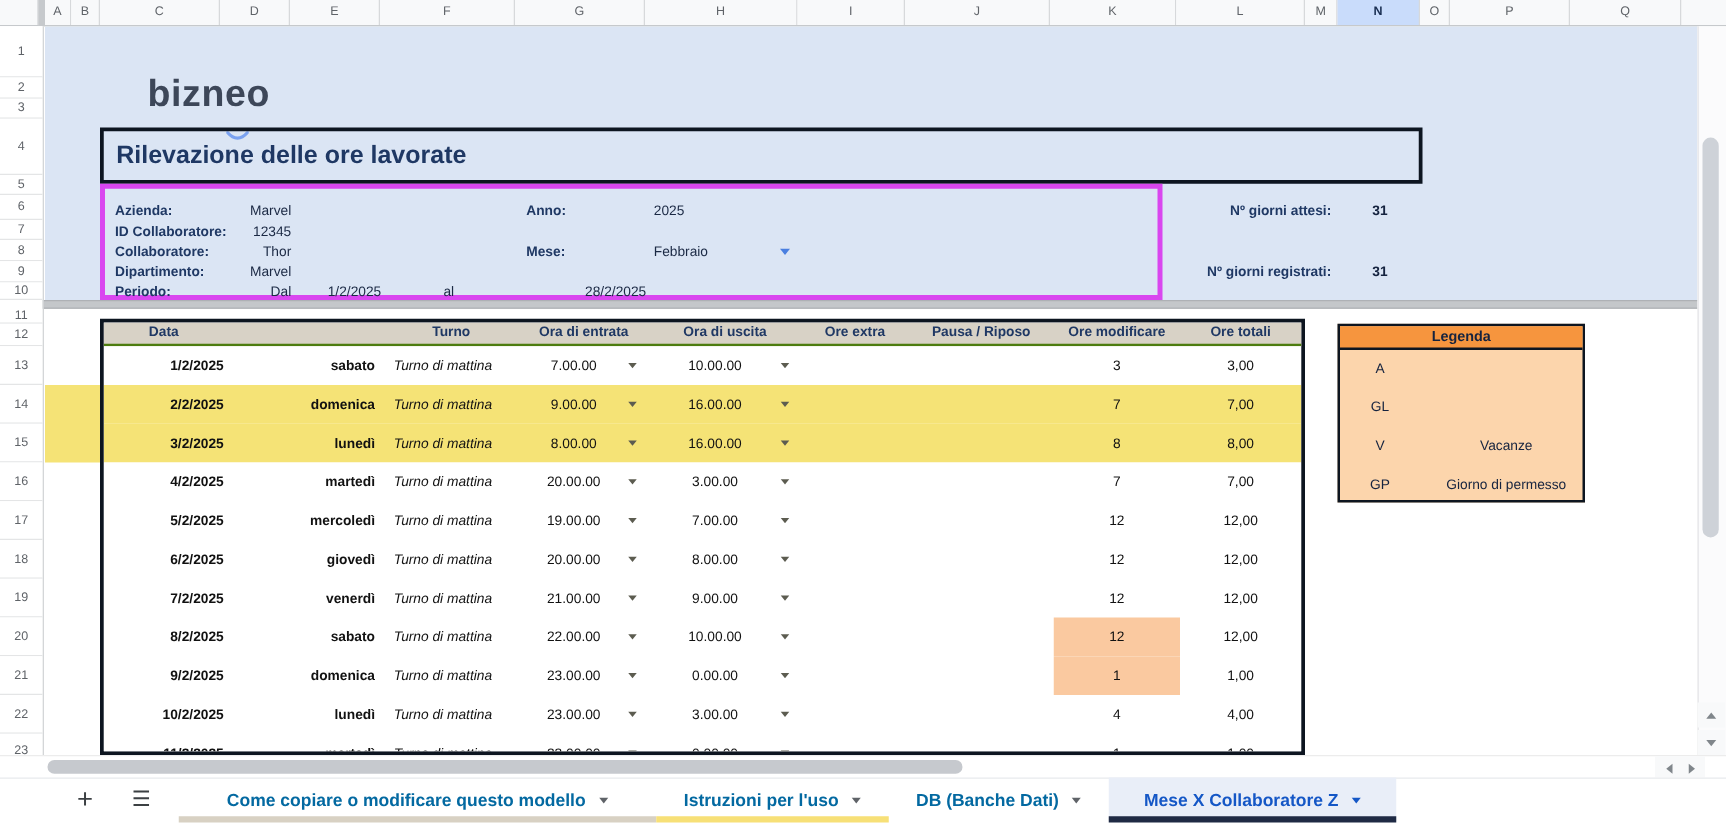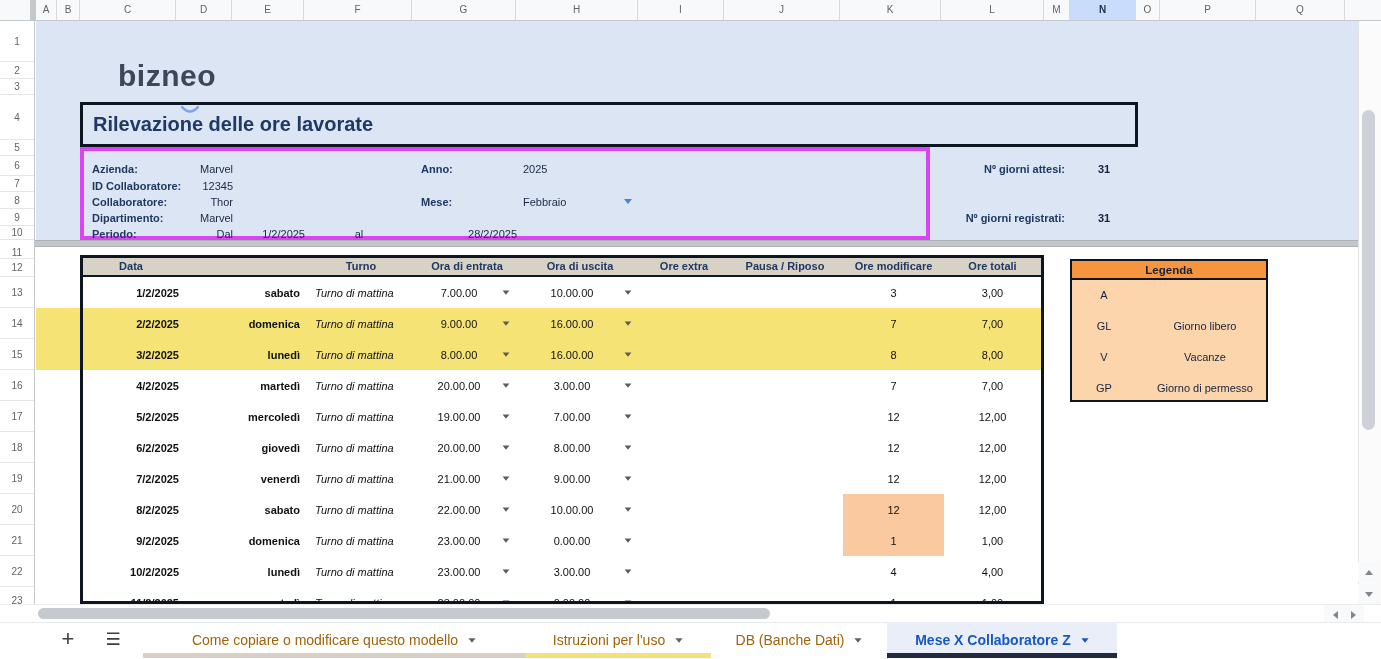--- a/index.html
+++ b/index.html
@@ -44,21 +44,21 @@
   .t1{top:10px}.t2{top:27px}.t3{top:43px}.t4{top:59px}.t5{top:75px}
   .tri-down{display:inline-block;width:0;height:0;border-left:4px solid transparent;
             border-right:4px solid transparent;border-top:5px solid currentColor;}
   #mese-arrow{position:absolute;left:540px;top:5px;color:#4a7fe0;}
   
   #yellow-ab{position:absolute;left:36px;top:308px;width:44px;height:62px;background:var(--row_yellow,#f5e376);}
   
   #table{position:absolute;left:80px;top:255px;width:964px;height:349px;border:3px solid #0d1520;
          box-sizing:border-box;background:#fff;overflow:hidden;}
   #thead{position:absolute;left:0;top:0;width:984px;height:19px;background:var(--table_header_gray,#d8d2c6);
-         border-bottom:2px solid #0f172a;box-sizing:border-box;}
+         border-bottom:2px solid #4d7c0f;box-sizing:border-box;}
   #thead .hc{position:absolute;top:0;height:17px;line-height:17px;font-size:11px;font-weight:bold;
              color:var(--navy,#1f3864);text-align:center;}
   .h-data{left:0;width:96px;} .h-turno{left:224px;width:108px;} .h-ent{left:332px;width:104px;}
   .h-usc{left:436px;width:122px;} .h-extra{left:558px;width:86px;} .h-pausa{left:644px;width:116px;}
   .h-reg{left:760px;width:101px;} .h-tot{left:861px;width:97px;}
   .trow{position:absolute;left:0;width:958px;height:31px;background:#fff;}
   .trow.row-yellow{background:var(--row_yellow,#f5e376);}
   .cell{position:absolute;top:0;height:100%;display:flex;align-items:center;font-size:11px;box-sizing:border-box;}
   .c-date{left:0;width:96px;justify-content:flex-end;font-weight:bold;}
   .c-day{left:152px;width:72px;justify-content:flex-end;padding-right:7px;font-weight:bold;}
@@ -94,21 +94,21 @@
   .tri-left{display:inline-block;width:0;height:0;border-top:4px solid transparent;border-bottom:4px solid transparent;border-right:5px solid currentColor;}
   .tri-right{display:inline-block;width:0;height:0;border-top:4px solid transparent;border-bottom:4px solid transparent;border-left:5px solid currentColor;}
   
   #tabbar{position:absolute;left:0;top:622px;width:1381px;height:37px;background:#fff;border-top:1px solid #e8eaed;box-sizing:border-box;}
   #plus-btn{position:absolute;left:54px;top:622px;width:28px;height:35px;font-size:22px;line-height:33px;
             text-align:center;color:#3c4043;cursor:pointer;}
   #allsheets-btn{position:absolute;left:99px;top:622px;width:28px;height:35px;font-size:17px;line-height:35px;
                  text-align:center;color:#3c4043;cursor:pointer;}
   #tabs{position:absolute;left:143px;top:622px;height:35px;display:flex;}
   .tab{position:relative;height:35px;display:flex;align-items:center;justify-content:center;gap:10px;
-       font-size:14px;color:#a16207;box-sizing:border-box;}
+       font-size:14px;color:#0369a1;box-sizing:border-box;font-weight:bold;}
   .tab .tabbar-strip{position:absolute;left:0;right:0;bottom:-1px;height:5px;background:var(--bar,transparent);}
   .tab .chev{color:#5f6368;transform:scale(.9);margin-top:2px;}
   .tab.active{background:#e9eef8;color:var(--active_tab_blue,#1557c6);font-weight:bold;}
   .tab.active .chev{color:var(--active_tab_blue,#1557c6);}
 </style>
 </head>
 <body>
 
 <div id="stage">
 
@@ -381,21 +381,20 @@
   <div id="legend">
     <div id="legend-title">Legenda</div>
     <div id="legend-items">
 
         <div class="litem">
           <div class="lcode">A</div>
         </div>
 
         <div class="litem">
           <div class="lcode">GL</div>
-          <div class="llabel">Giorno libero</div>
         </div>
 
         <div class="litem">
           <div class="lcode">V</div>
           <div class="llabel">Vacanze</div>
         </div>
 
         <div class="litem">
           <div class="lcode">GP</div>
           <div class="llabel">Giorno di permesso</div>

